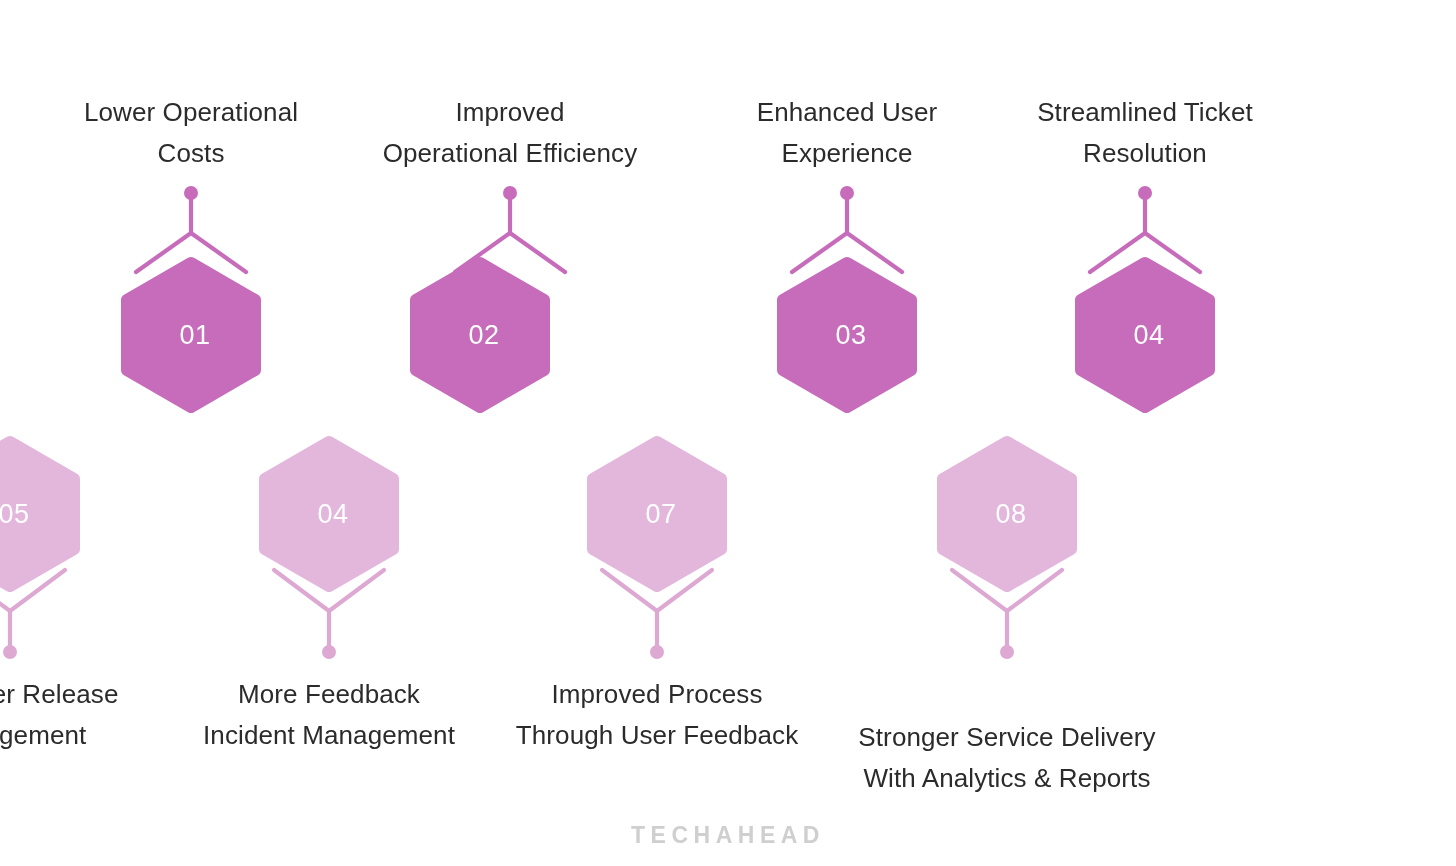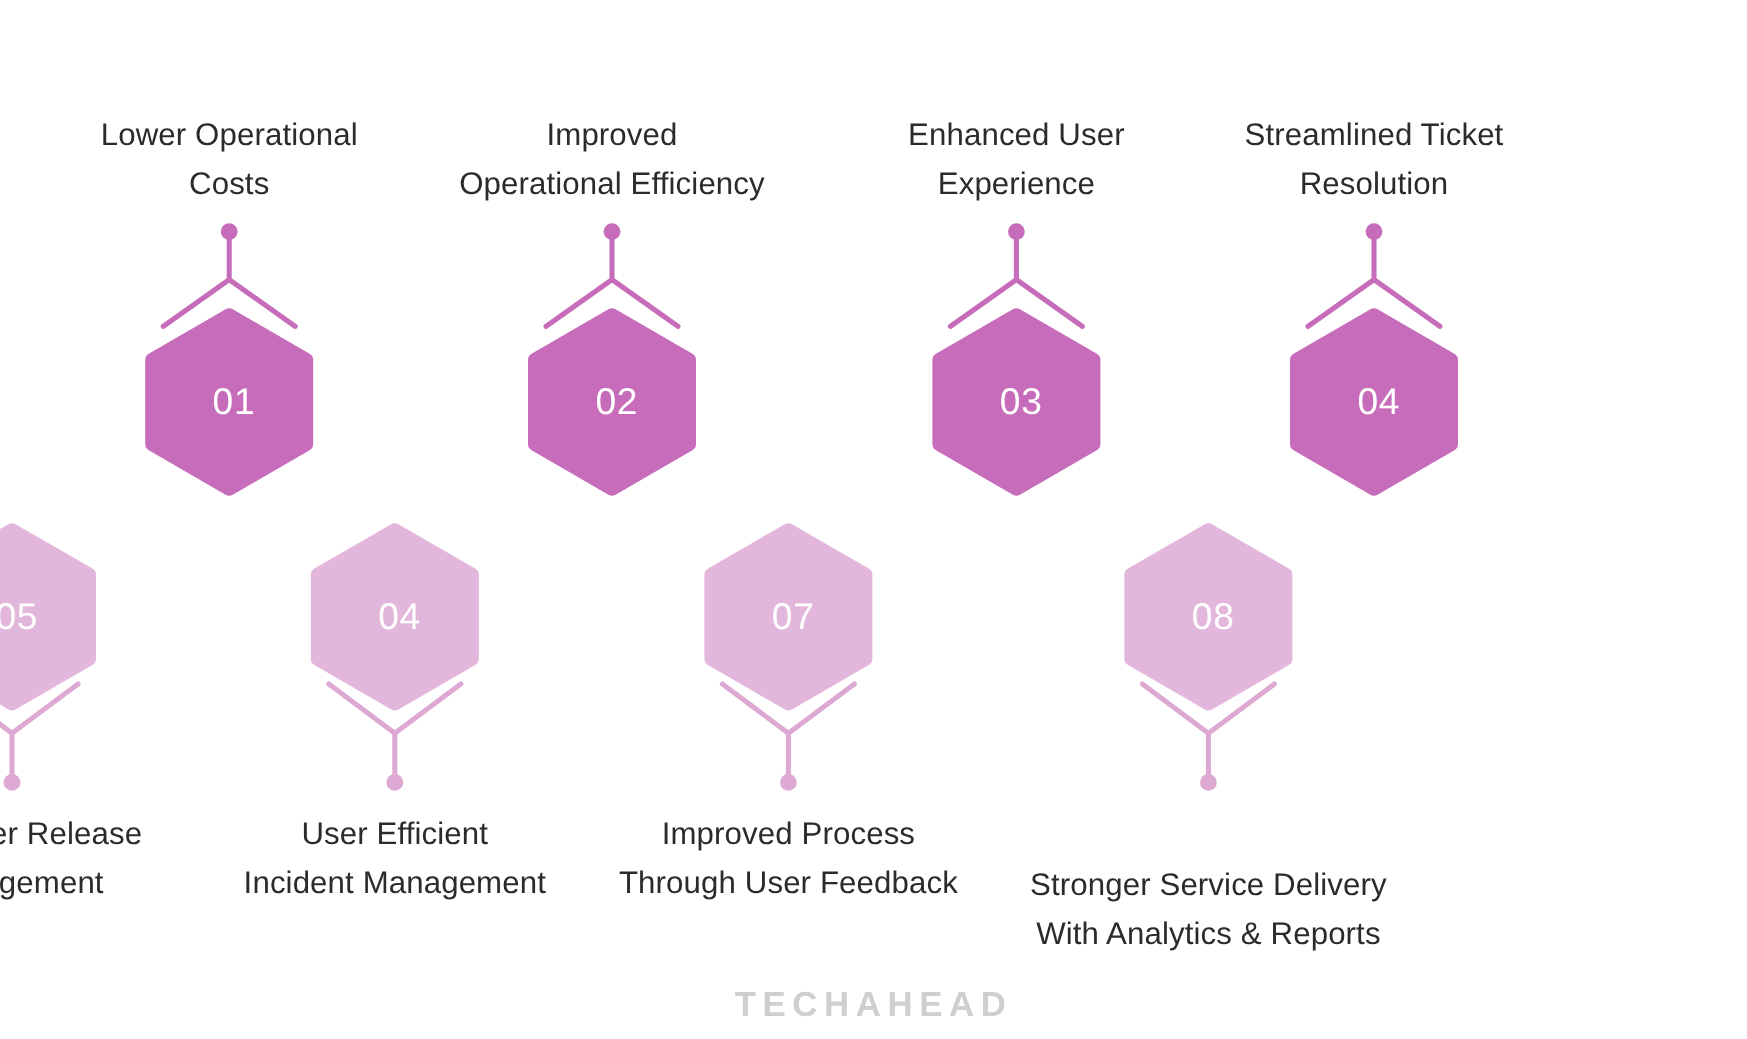--- a/index.html
+++ b/index.html
@@ -57,21 +57,21 @@
   .hex-num {
     position: absolute;
     left: 0;
     top: 0;
     width: 148px;
     height: 148px;
     display: flex;
     align-items: center;
     justify-content: center;
     color: #ffffff;
-    font-size: 31px;
+    font-size: 27px;
     font-weight: 400;
     letter-spacing: 0.6px;
     pointer-events: none;
   }
 
   
   .conn {
     position: absolute;
     width: 130px;
     height: 74px;
@@ -84,21 +84,21 @@
     overflow: visible;
   }
 
   
   #watermark {
     position: absolute;
     left: 0;
     width: 1456px;
     text-align: center;
     color: #cfcfcf;
-    font-size: 29px;
+    font-size: 23px;
     font-weight: 700;
     letter-spacing: 5.5px;
     user-select: none;
   }
 </style>
 </head>
 <body>
 
 <div id="stage">
 
@@ -121,21 +121,21 @@
 
   <div class="node">
     <div class="caption" style="left:660px; top:92px;">Improved
 Operational Efficiency</div>
     <div class="conn" style="left:660px; top:186px;">
       <svg viewBox="0 0 130 74" xmlns="http://www.w3.org/2000/svg">
         <circle cx="65" cy="7" r="7" fill="#c76cba"></circle>
         <path d="M65 9 L65 47 M65 47 L10 86 M65 47 L120 86" stroke="#c76cba" stroke-width="4.2" fill="none" stroke-linecap="round"></path>
       </svg>
     </div>
-    <div class="hex-wrap" style="left:660px; top:261px;">
+    <div class="hex-wrap" style="left:630px; top:261px;">
       <svg class="hex-svg" viewBox="0 0 140 148" xmlns="http://www.w3.org/2000/svg">
         <path d="M70 2 L134 39 L134 109 L70 146 L6 109 L6 39 Z" fill="#c76cba" stroke="#c76cba" stroke-width="12" stroke-linejoin="round"></path>
       </svg>
       <div class="hex-num">02</div>
     </div>
   </div>
 
   <div class="node">
     <div class="caption" style="left:997px; top:92px;">Enhanced User
 Experience</div>
@@ -193,21 +193,21 @@
         <path d="M70 2 L134 39 L134 109 L70 146 L6 109 L6 39 Z" fill="#e3b6dc" stroke="#e3b6dc" stroke-width="12" stroke-linejoin="round"></path>
       </svg>
       <div class="hex-num">04</div>
     </div>
     <div class="conn" style="left:479px; top:566px;">
       <svg viewBox="0 0 130 74" xmlns="http://www.w3.org/2000/svg">
         <path d="M10 4 L65 45 M120 4 L65 45 M65 45 L65 81" stroke="#dda9d3" stroke-width="4.2" fill="none" stroke-linecap="round"></path>
         <circle cx="65" cy="86" r="7" fill="#dda9d3"></circle>
       </svg>
     </div>
-    <div class="caption" style="left:479px; top:674px;">User Efficient
+    <div class="caption" style="left:479px; top:674px;">More Feedback
 Incident Management</div>
   </div>
 
   <div class="node">
     <div class="hex-wrap" style="left:807px; top:440px;">
       <svg class="hex-svg" viewBox="0 0 140 148" xmlns="http://www.w3.org/2000/svg">
         <path d="M70 2 L134 39 L134 109 L70 146 L6 109 L6 39 Z" fill="#e3b6dc" stroke="#e3b6dc" stroke-width="12" stroke-linejoin="round"></path>
       </svg>
       <div class="hex-num">07</div>
     </div>

